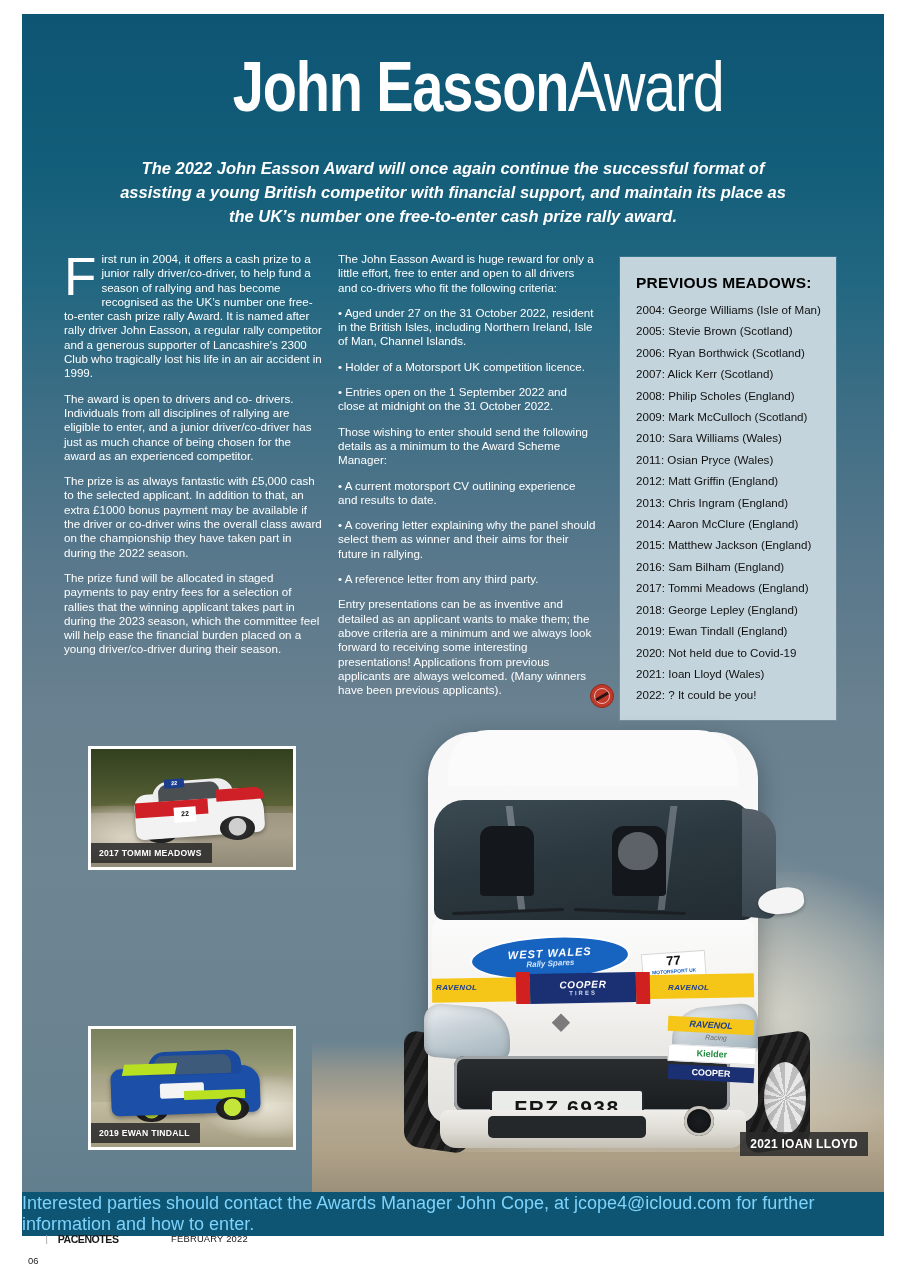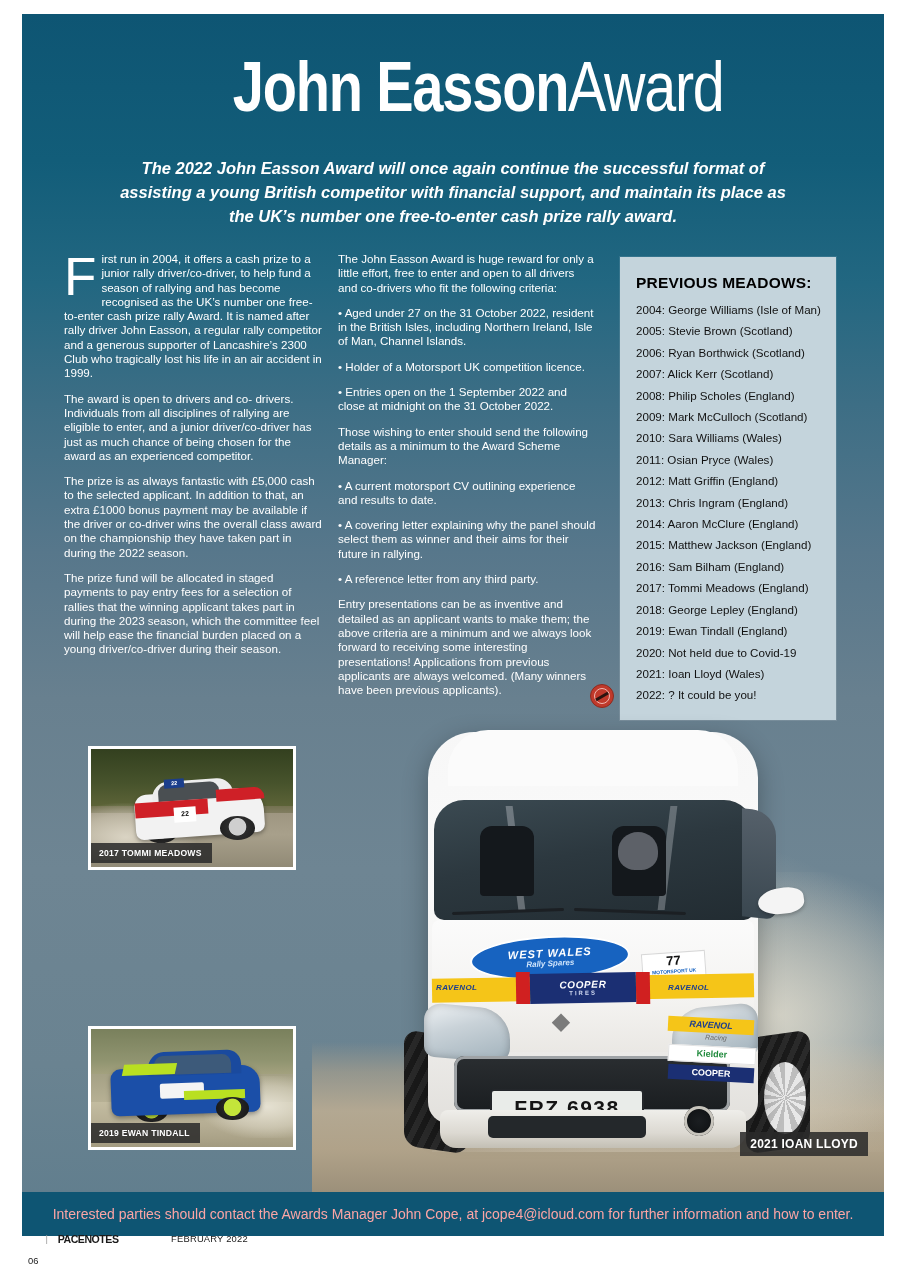--- a/index.html
+++ b/index.html
@@ -560,22 +560,22 @@
 
   
   #footer-strip {
     position: absolute;
     left: 22px; bottom: 44px;
     width: 862px; height: 44px;
     background: #0e5573;
     display: flex; align-items: center; justify-content: center;
   }
   #footer-text {
-    color: #fca5a5;
-    font-size: 14px;
+    color: #7dd3fc;
+    font-size: 18px;
   }
 
   
   #folio {
     position: absolute;
     left: 28px; bottom: 14px;
     display: flex; align-items: center; gap: 7px;
     color: #1a1a1a;
     font-size: 9.4px;
   }

